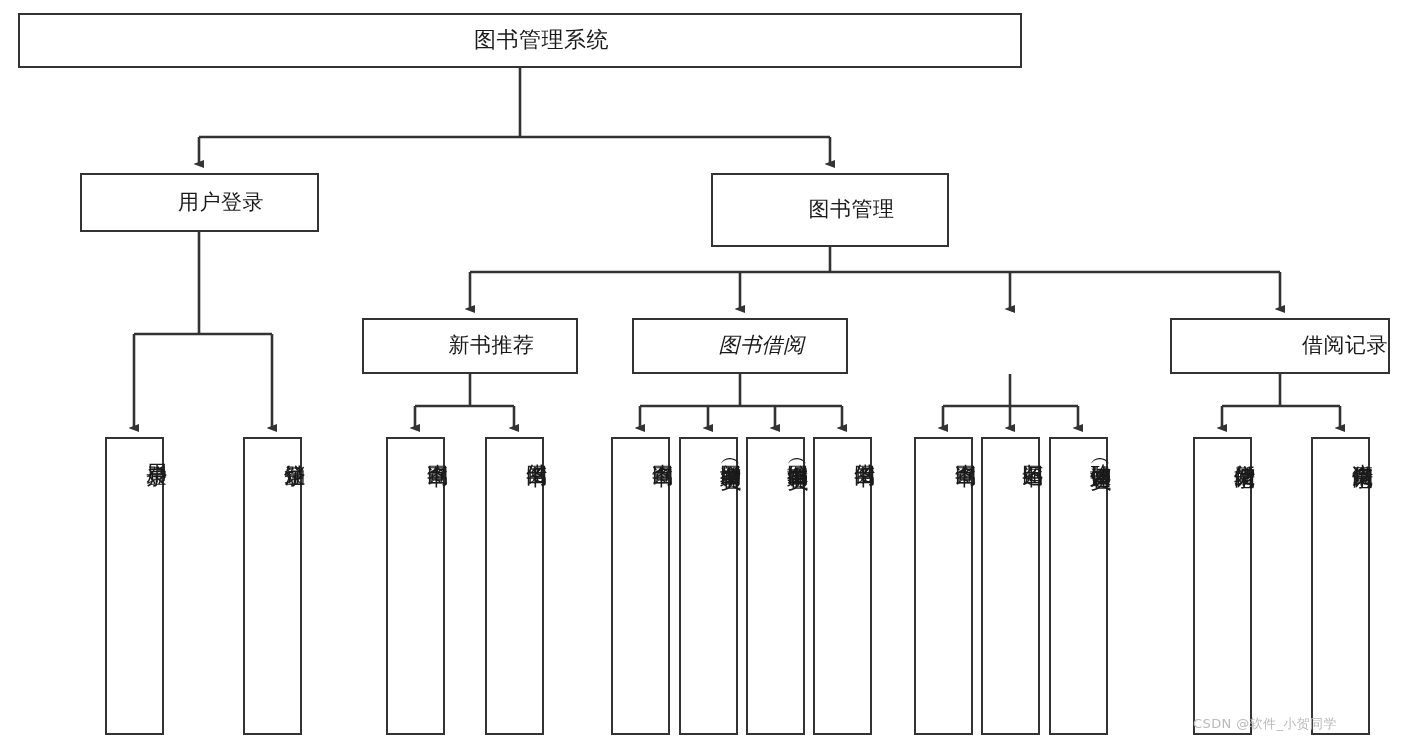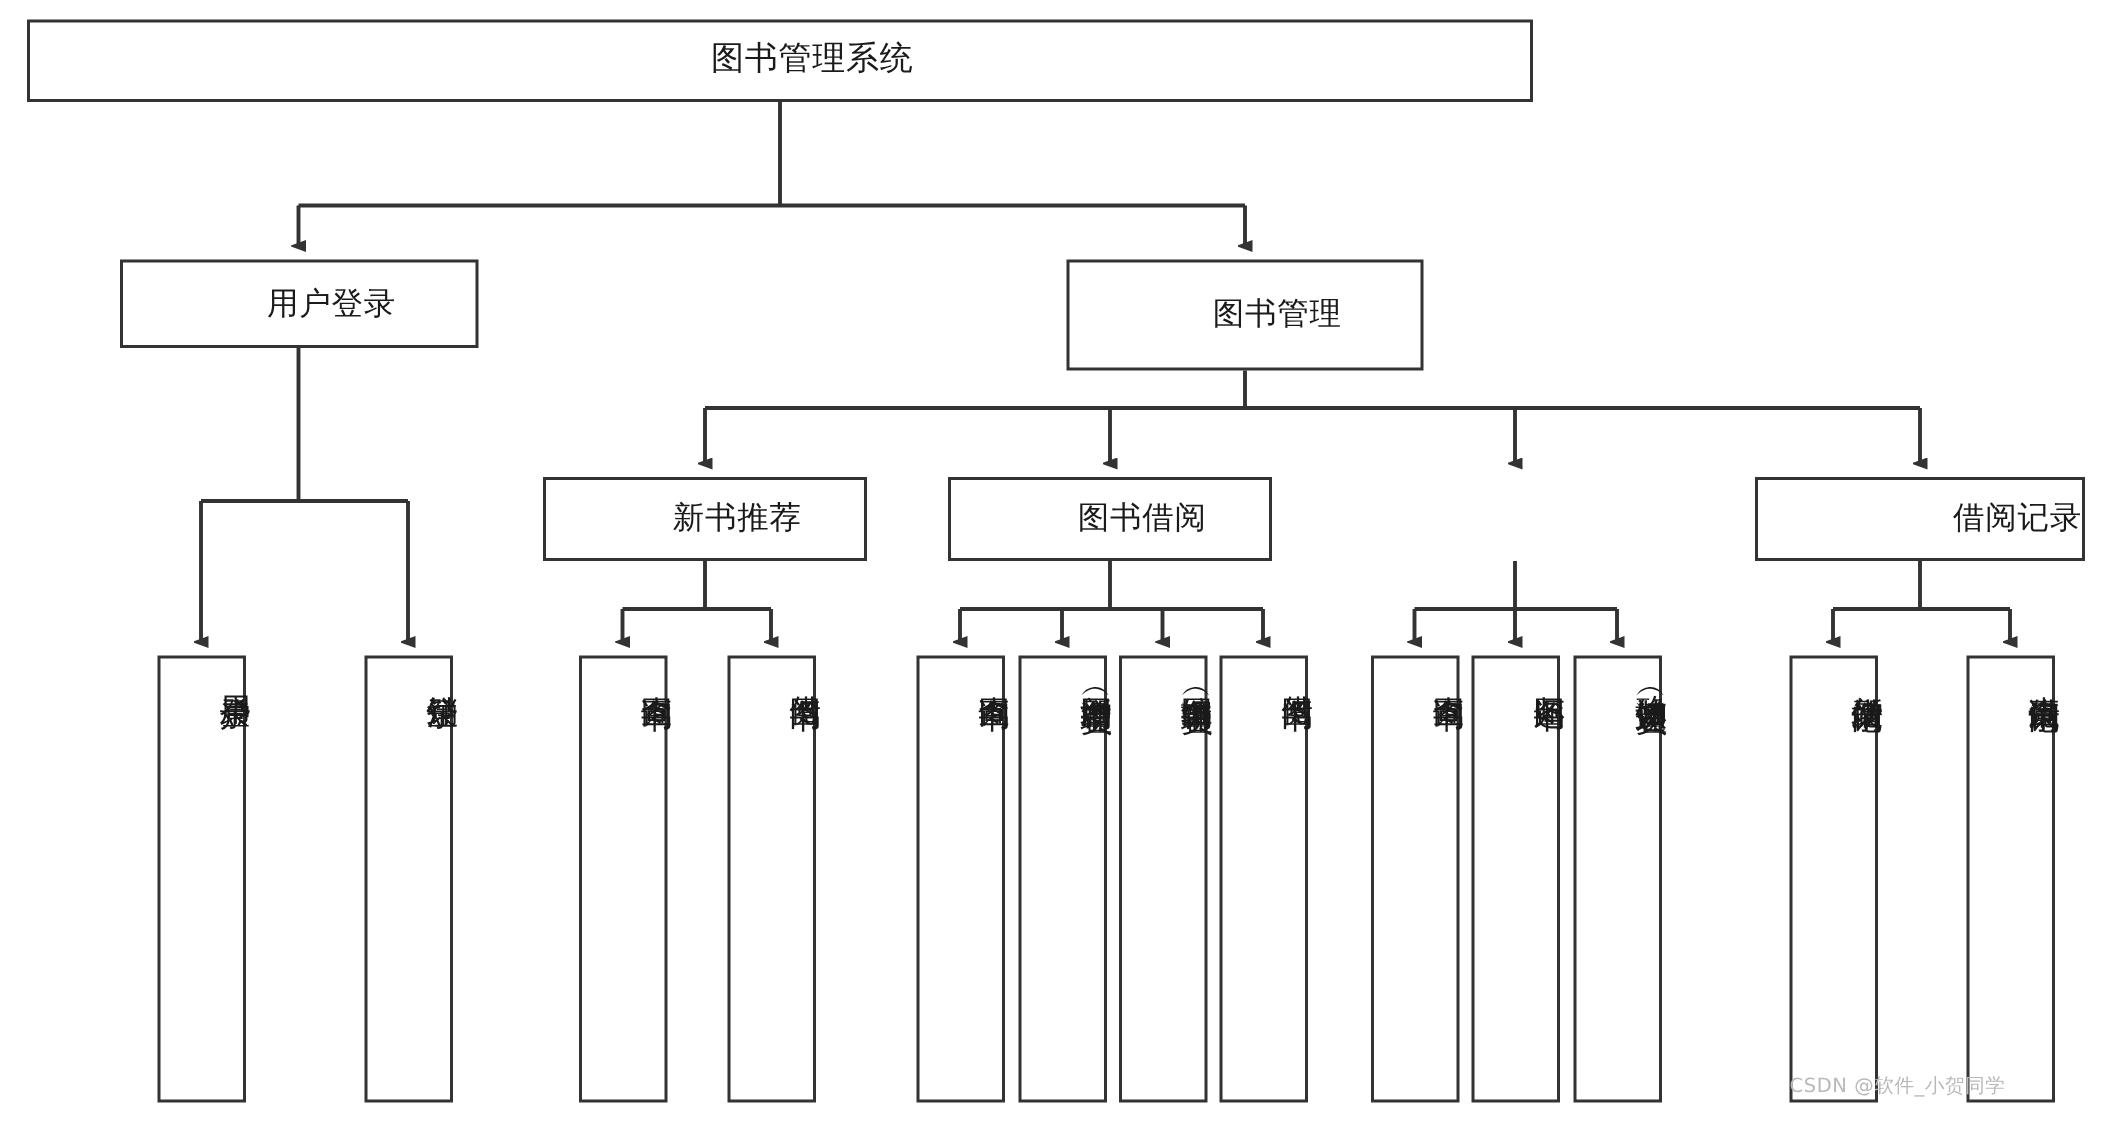--- a/index.html
+++ b/index.html
@@ -132,21 +132,21 @@
   <div class="node horiz" style="left:80px; top:173px; width:239px; height:59px;">
     <span class="label">用户登录</span>
   </div>
   <div class="node horiz" style="left:711px; top:173px; width:238px; height:74px;">
     <span class="label">图书管理</span>
   </div>
 
   <div class="node horiz" style="left:362px; top:318px; width:216px; height:56px;">
     <span class="label">新书推荐</span>
   </div>
-  <div class="node horiz" style="left:632px; top:318px; width:216px; height:56px;">
+  <div class="node horiz" style="left:632px; top:318px; width:216px; height:56px;font-style:italic;">
     <span class="label">图书借阅</span>
   </div>
   <div class="node horiz" style="left:1170px; top:318px; width:220px; height:56px;justify-content:flex-end;">
     <span class="label">借阅记录</span>
   </div>
 
   <div class="node vert" style="left:105px; top:437px; width:59px; height:298px;">
     <span class="label">用户登录</span>
   </div>
   <div class="node vert" style="left:243px; top:437px; width:59px; height:298px;">

